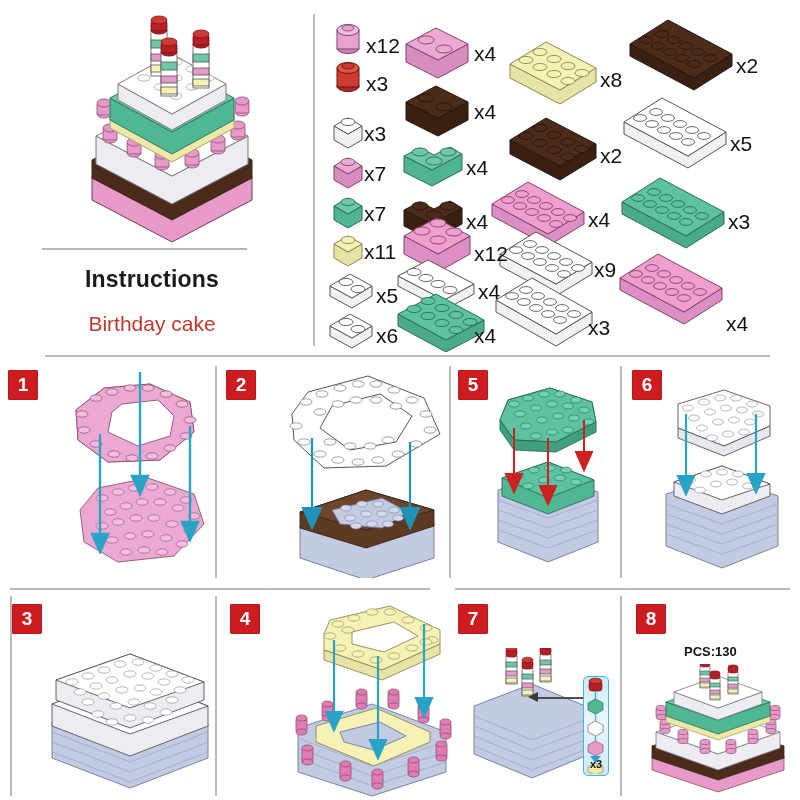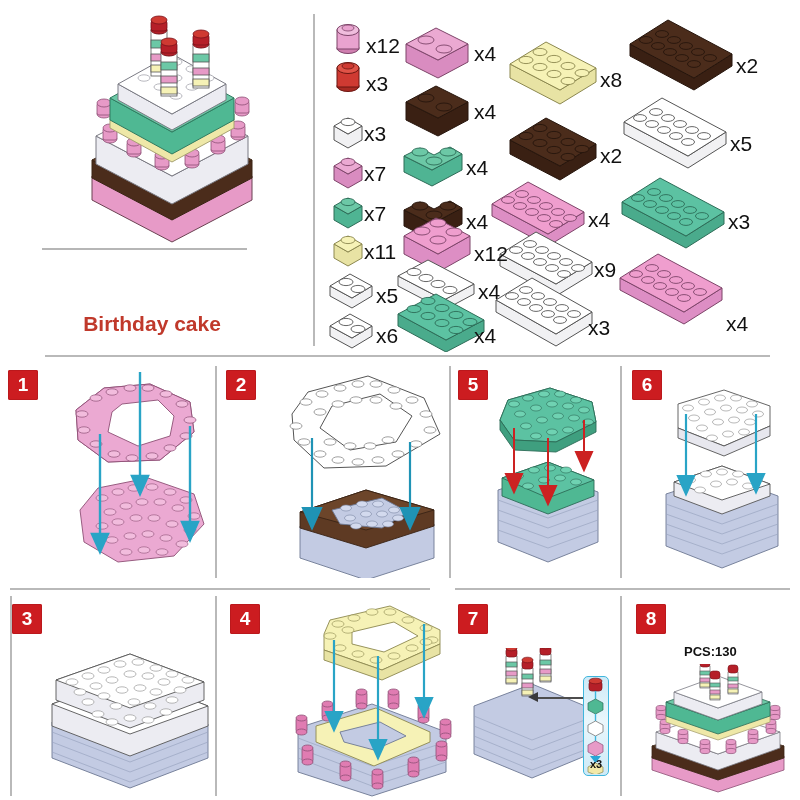--- a/index.html
+++ b/index.html
@@ -20,21 +20,21 @@
   #header-left { position:absolute; left:0; top:0; width:313px; height:352px; }
   #hero-cake { position:absolute; left:52px; top:8px; width:240px; height:236px; }
   #hero-rule { position:absolute; left:42px; top:248px; width:205px; height:2px; background:#b6b6b6; }
   #title-instructions {
     position:absolute; left:42px; top:266px; width:220px;
     text-align:center; font-size:23px; font-weight:bold; color:#1a1a1a;
     letter-spacing:.2px;
   }
   #title-subtitle {
     position:absolute; left:42px; top:312px; width:220px;
-    text-align:center; font-size:21px; color:#c0392b; font-weight:700;
+    text-align:center; font-size:21px; color:#c0392b; font-weight:400;
   }
 
   
   #parts { position:absolute; left:322px; top:4px; width:474px; height:348px;text-align:right; }
   .pcount { font-size:21px; color:#111; font-weight:400; white-space:nowrap; }
 
   
   .panel { position:absolute; }
   .badge {
     position:absolute; width:30px; height:30px; background:#cc1c20;
@@ -180,20 +180,21 @@
             <rect x="141" y="71" width="16" height="7" fill="#f6f2b6"></rect>
           </g>
           <ellipse cx="149" cy="36" rx="8" ry="4" fill="#b51f28" stroke="#7a121a"></ellipse>
           <rect x="141" y="26" width="16" height="11" rx="3" fill="#b51f28" stroke="#7a121a" stroke-width=".8"></rect>
           <ellipse cx="149" cy="26" rx="8" ry="4" fill="#cf3a32" stroke="#7a121a" stroke-width=".8"></ellipse>
         </g>
       </svg>
     </div>
 
     <div id="hero-rule"></div>
+    <div id="title-instructions">Instructions</div>
     <div id="title-subtitle">Birthday cake</div>
   </div>
 
   <div class="divider-v" style="left:313px; top:14px; height:332px;"></div>
 
   <div id="parts">
     <svg width="474" height="348" viewBox="0 0 474 348">
 
       <g>
         <ellipse cx="26" cy="44" rx="11" ry="5.5" fill="#d07fb0" stroke="#7d4469" stroke-width="1"></ellipse>

